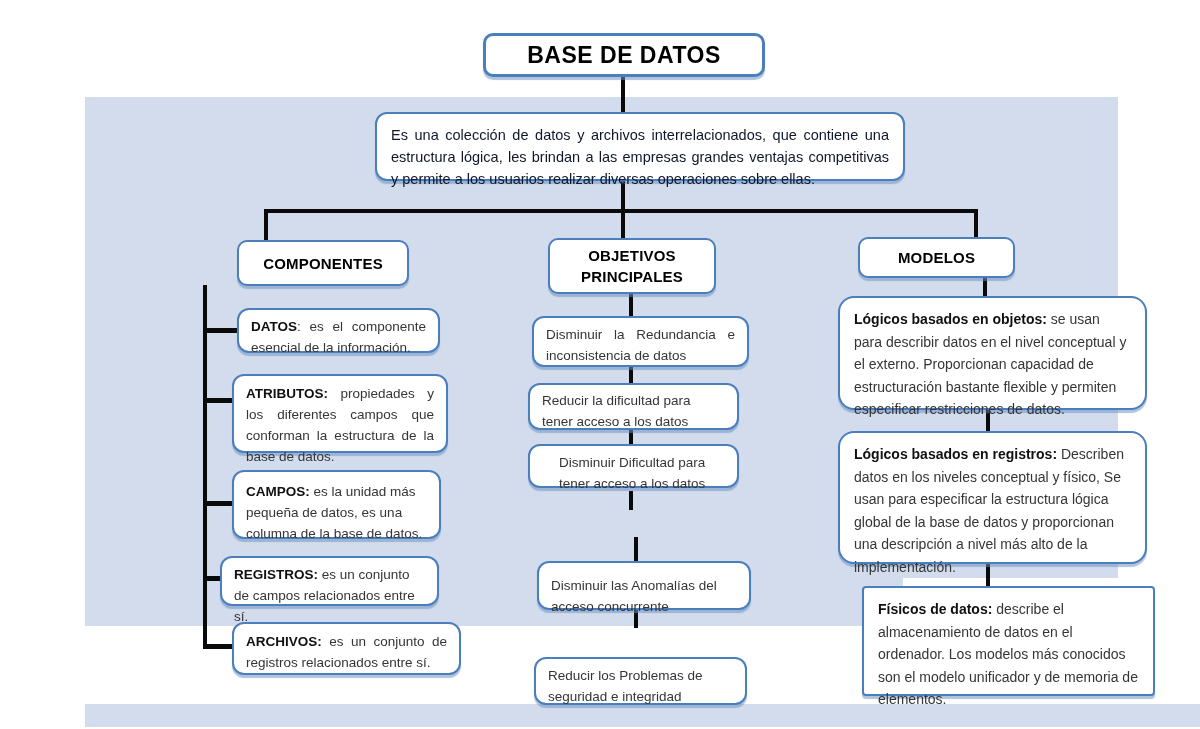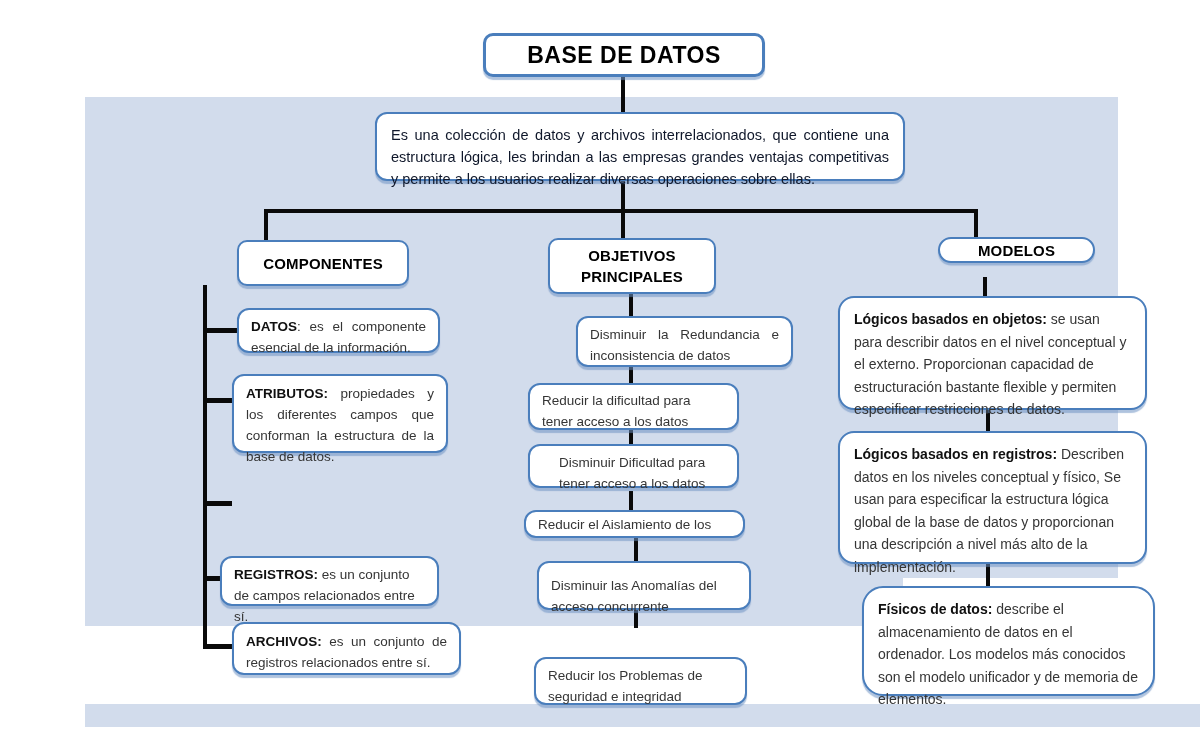--- a/index.html
+++ b/index.html
@@ -68,56 +68,58 @@
 
   <div class="node desc justify" style="left:375px; top:112px; width:530px; height:69px;">Es una colección de datos y archivos interrelacionados, que contiene una estructura lógica, les brindan a las empresas grandes ventajas competitivas y permite a los usuarios realizar diversas operaciones sobre ellas.</div>
 
   <div class="node hdr" style="left:192px; top:240px; width:172px; height:46px;margin-left:45px;">COMPONENTES</div>
 
   <div class="node hdr" style="left:548px; top:238px; width:168px; height:56px;">
     <span>OBJETIVOS</span>
     <span>PRINCIPALES</span>
   </div>
 
-  <div class="node hdr" style="left:938px; top:237px; width:157px; height:26px;border-radius:16px;">MODELOS</div>
+  <div class="node hdr" style="left:858px; top:237px; width:157px; height:41px;">MODELOS</div>
 
   <div class="node justify" style="left:237px; top:308px; width:203px; height:45px; padding:6px 12px;">
     <span class="lead">DATOS</span><span>: es el componente esencial de la información.</span>
   </div>
 
   <div class="node justify" style="left:232px; top:374px; width:216px; height:79px; padding:7px 12px;">
     <span class="lead">ATRIBUTOS:</span><span> propiedades y los diferentes campos que conforman la estructura de la base de datos.</span>
   </div>
 
+  <div class="node" style="left:232px; top:470px; width:209px; height:69px; padding:9px 12px;">
+    <span class="lead">CAMPOS:</span><span> es la unidad más pequeña de datos, es una columna de la base de datos.</span>
+  </div>
 
   <div class="node" style="left:220px; top:556px; width:219px; height:50px; padding:6px 12px;">
     <span class="lead">REGISTROS:</span><span> es un conjunto de campos relacionados entre sí.</span>
   </div>
 
   <div class="node justify" style="left:232px; top:622px; width:229px; height:53px; padding:7px 12px;">
     <span class="lead">ARCHIVOS:</span><span> es un conjunto de registros relacionados entre sí.</span>
   </div>
 
-  <div class="node justify" style="left:532px; top:316px; width:217px; height:51px; padding:6px 12px;margin-left:44px;">Disminuir la Redundancia e inconsistencia de datos</div>
+  <div class="node justify" style="left:532px; top:316px; width:217px; height:51px; padding:6px 12px;">Disminuir la Redundancia e inconsistencia de datos</div>
 
   <div class="node" style="left:528px; top:383px; width:211px; height:47px; padding:5px 12px;">Reducir la dificultad para tener acceso a los datos</div>
 
   <div class="node" style="left:528px; top:444px; width:211px; height:44px; padding:6px 29px;">Disminuir Dificultad para tener acceso a los datos</div>
 
-  <div class="node" style="left:524px; top:510px; width:221px; height:28px; padding:2px 12px;">Reducir  el Aislamiento de los</div>
 
   <div class="node" style="left:537px; top:561px; width:214px; height:49px; padding:12px 12px;">Disminuir las Anomalías del acceso concurrente</div>
 
   <div class="node" style="left:534px; top:628px; width:213px; height:48px; padding:6px 12px;margin-top:29px;">Reducir los Problemas de seguridad e integridad</div>
 
   <div class="node big" style="left:838px; top:296px; width:309px; height:114px; border-radius:16px;">
     <span class="lead">Lógicos basados en objetos:</span><span> se usan para describir datos en el nivel conceptual y el externo. Proporcionan capacidad de estructuración bastante flexible y permiten especificar restricciones de datos.</span>
   </div>
 
   <div class="node big" style="left:838px; top:431px; width:309px; height:133px; border-radius:16px;">
     <span class="lead">Lógicos basados en registros:</span><span> Describen datos en los niveles conceptual y físico, Se usan para especificar la estructura lógica global de la base de datos y proporcionan una descripción a nivel más alto de la implementación.</span>
   </div>
 
-  <div class="node big" style="left:862px; top:586px; width:293px; height:110px; border-radius:21px;">
+  <div class="node big" style="left:862px; top:586px; width:293px; height:110px; border-radius:4px;">
     <span class="lead">Físicos de datos:</span><span> describe el almacenamiento de datos en el ordenador.  Los modelos más conocidos son el modelo unificador y de memoria de elementos.</span>
   </div>
 
 </div>
 
 </body></html>

